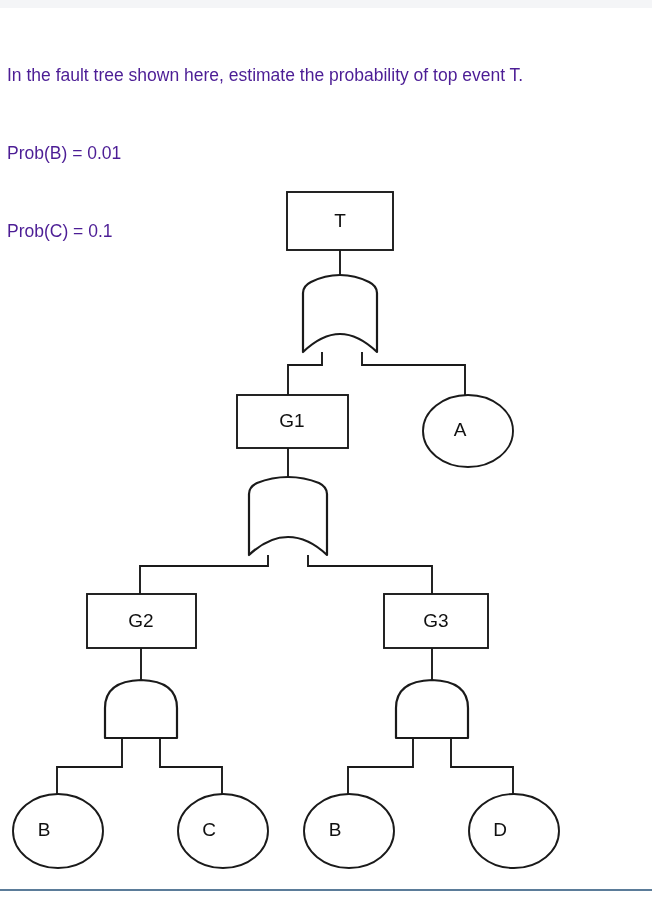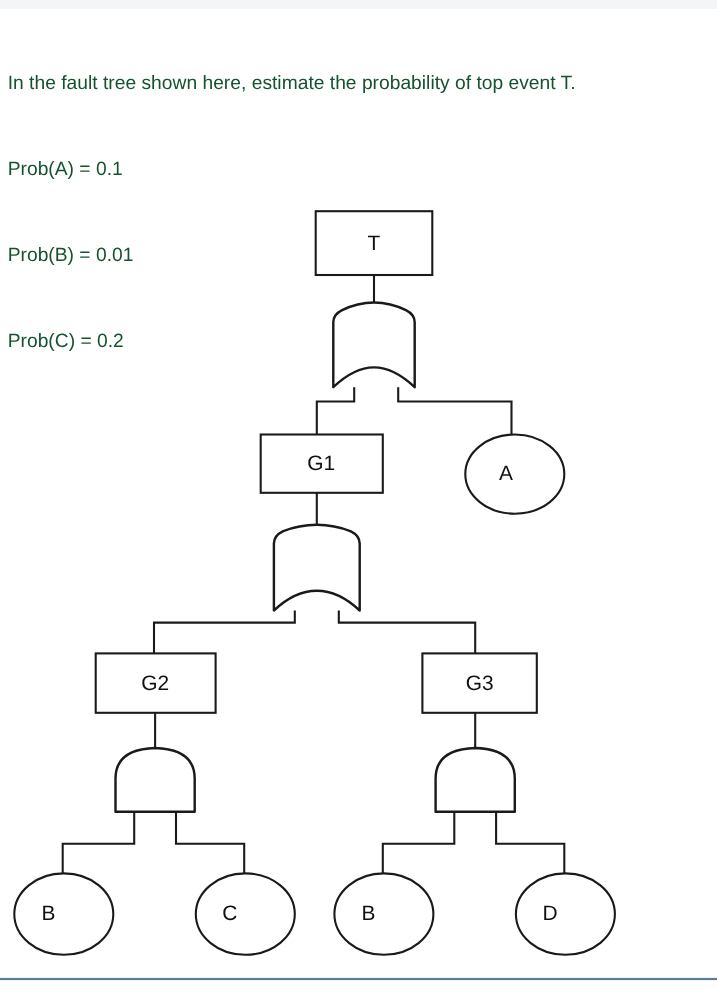--- a/index.html
+++ b/index.html
@@ -23,21 +23,21 @@
     height: 8px;
     background: #f4f5f7;
   }
   #question-text {
     position: absolute;
     top: 10px;
     left: 7px;
     width: 640px;
     font-size: 17.5px;
     line-height: 26px;
-    color: #14532d;
+    color: #4c1d95;
     white-space: pre-wrap;
   }
   #question-text .qline {
     display: block;
   }
   #tree-figure {
     position: absolute;
     top: 172px;
     left: 0;
     width: 652px;
@@ -80,23 +80,22 @@
     background: #5b7c99;
   }
 </style>
 </head>
 <body>
 
 <div id="top-strip"></div>
 
 <div id="question-text">
   <span class="qline">In the fault tree shown here, estimate the probability of top event T.</span>
-  <span class="qline">Prob(A) = 0.1</span>
   <span class="qline">Prob(B) = 0.01</span>
-  <span class="qline">Prob(C) = 0.2</span>
+  <span class="qline">Prob(C) = 0.1</span>
 </div>
 
 <div id="tree-figure">
 <svg id="tree-svg" width="652" height="710" viewBox="0 0 652 710" xmlns="http://www.w3.org/2000/svg">
 
   <g>
 
     <path class="ft-line" d="M 340 78 L 340 109"></path>
 
     <path class="ft-line" d="M 322 180 L 322 193 L 288 193 L 288 223"></path>

